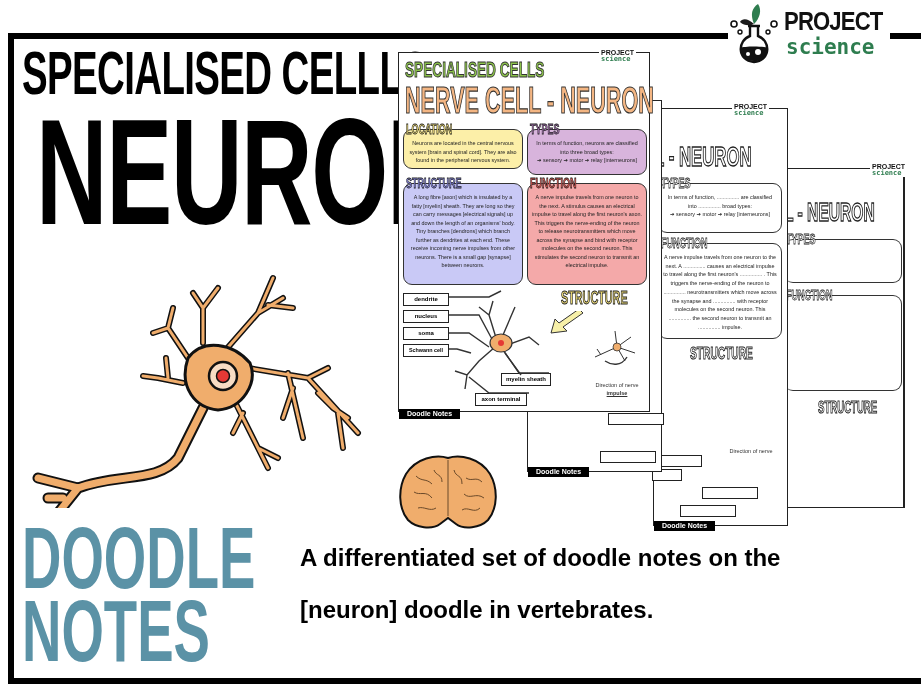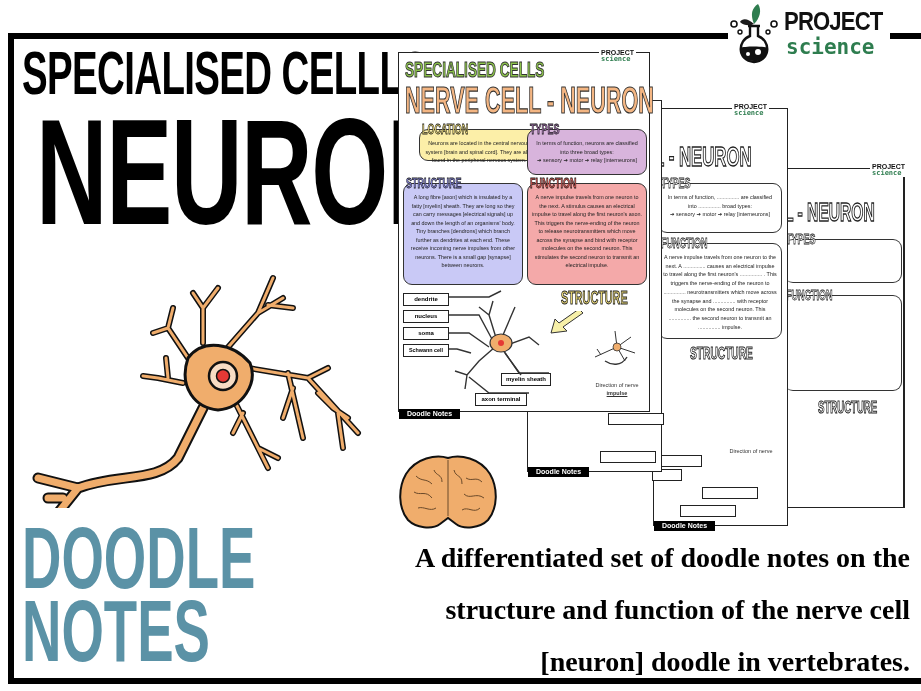--- a/index.html
+++ b/index.html
@@ -8,21 +8,21 @@
 .frame-bottom{position:absolute;left:8px;top:678px;width:913px;height:6px;background:#000}
 .logo{position:absolute;left:728px;top:2px;width:162px;height:66px;background:#fff;display:flex;align-items:flex-start}
 .logo-flask{width:52px;height:62px;position:relative}
 .logo-text{display:flex;flex-direction:column;margin-left:4px}
 .logo-project{font-family:"Liberation Sans",sans-serif;font-weight:bold;font-size:26px;letter-spacing:-1px;color:#111;line-height:30px;margin-top:4px;transform:scaleX(.85);transform-origin:left}
 .logo-science{font-family:"DejaVu Sans Mono",monospace;font-weight:bold;font-size:21px;color:#2e7d4f;line-height:22px;margin-left:2px}
 .title1{position:absolute;left:22px;top:42px;font-family:"Liberation Sans",sans-serif;font-weight:900;font-size:62px;line-height:62px;color:#000;transform:scaleX(.62);transform-origin:left top;white-space:nowrap;letter-spacing:-1px}
 .title2{position:absolute;left:36px;top:102px;font-family:"Liberation Sans",sans-serif;font-weight:900;font-size:150px;line-height:140px;color:#000;transform:scaleX(.66);transform-origin:left top;white-space:nowrap;letter-spacing:-2px}
 .doodle{position:absolute;left:22px;top:520px;font-family:"Liberation Sans",sans-serif;font-weight:900;font-size:88px;line-height:76px;color:#5b92a6;transform:scaleX(.62);transform-origin:left top;white-space:nowrap}
 .doodle2{top:593px}
-.desc{position:absolute;left:300px;top:532px;width:610px;text-align:right;font-family:Liberation Serif, serif;font-weight:bold;font-size:28px;line-height:52px;color:#000}
+.desc{position:absolute;left:300px;top:532px;width:610px;text-align:left;font-family:Liberation Sans, sans-serif;font-weight:bold;font-size:24px;line-height:52px;color:#000}
 .sheet{position:absolute;background:#fff;border:1.5px solid #222}
 .s3{left:783px;top:168px;width:122px;height:340px;border-right:2px solid #222}
 .s2{left:653px;top:108px;width:135px;height:418px}
 .s1b{left:527px;top:100px;width:135px;height:372px}
 .s1{left:398px;top:52px;width:252px;height:360px}
 .bar{position:absolute;left:0;bottom:-8px;height:10px;background:#000;color:#fff;font-size:7px;font-weight:bold;padding:0 8px;line-height:10px;white-space:nowrap}
 .mini-logo{position:absolute;font-size:7px;font-weight:bold;line-height:7px;color:#111}
 .mini-logo span{display:block;color:#2e7d4f;font-family:"DejaVu Sans Mono",monospace}
 .hdr-spc{position:absolute;left:6px;top:6px;font-weight:900;font-size:22px;color:#8bc34a;-webkit-text-stroke:1px #333;transform:scaleX(.62);transform-origin:left top;white-space:nowrap;line-height:22px}
 .hdr-nerve{position:absolute;left:6px;top:30px;font-weight:900;font-size:36px;color:#f4b683;-webkit-text-stroke:1.2px #333;transform:scaleX(.6);transform-origin:left top;white-space:nowrap;line-height:36px}
@@ -132,21 +132,21 @@
   <div class="blank-box" style="left:80px;top:312px;width:56px"></div>
   <div class="blank-box" style="left:72px;top:350px;width:56px"></div>
   <div class="bar" style="bottom:-6px">Doodle Notes</div>
 </div>
 
 <div class="sheet s1">
   <div class="mini-logo" style="left:200px;top:-4px;background:#fff;padding:0 2px">PROJECT<span>science</span></div>
   <div class="hdr-spc">SPECIALISED CELLS</div>
   <div class="hdr-nerve">NERVE CELL - NEURON</div>
 
-  <div class="box" style="left:20px;top:76px;width:120px;height:32px;background:#fcefa8">
+  <div class="box" style="left:4px;top:76px;width:120px;height:40px;background:#fcefa8">
     <div class="box-h" style="color:#f3e07a">LOCATION</div>
     <div>Neurons are located in the central nervous system [brain and spinal cord]. They are also found in the peripheral nervous system.</div>
   </div>
   <div class="box" style="left:128px;top:76px;width:120px;height:46px;background:#d8b4dc">
     <div class="box-h" style="color:#a46fb0">TYPES</div>
     <div>In terms of function, neurons are classified into three broad types:</div>
     <div>➔ sensory ➔ motor ➔ relay [interneurons]</div>
   </div>
   <div class="box" style="left:4px;top:130px;width:120px;height:102px;background:#c9c9f6;line-height:8.5px">
     <div class="box-h" style="color:#8a8ae8">STRUCTURE</div>
@@ -189,15 +189,14 @@
   <div class="small" style="left:188px;top:336px;width:60px;text-decoration:underline;font-weight:bold">impulse</div>
 
   <div class="bar">Doodle Notes</div>
 </div>
 
 <div class="doodle">DOODLE</div>
 <div class="doodle doodle2">NOTES</div>
 
 <div class="desc">
   <div>A differentiated set of doodle notes on the</div>
-  <div>structure and function of the nerve cell</div>
   <div>[neuron] doodle in vertebrates.</div>
 </div>
 
 </body></html>

